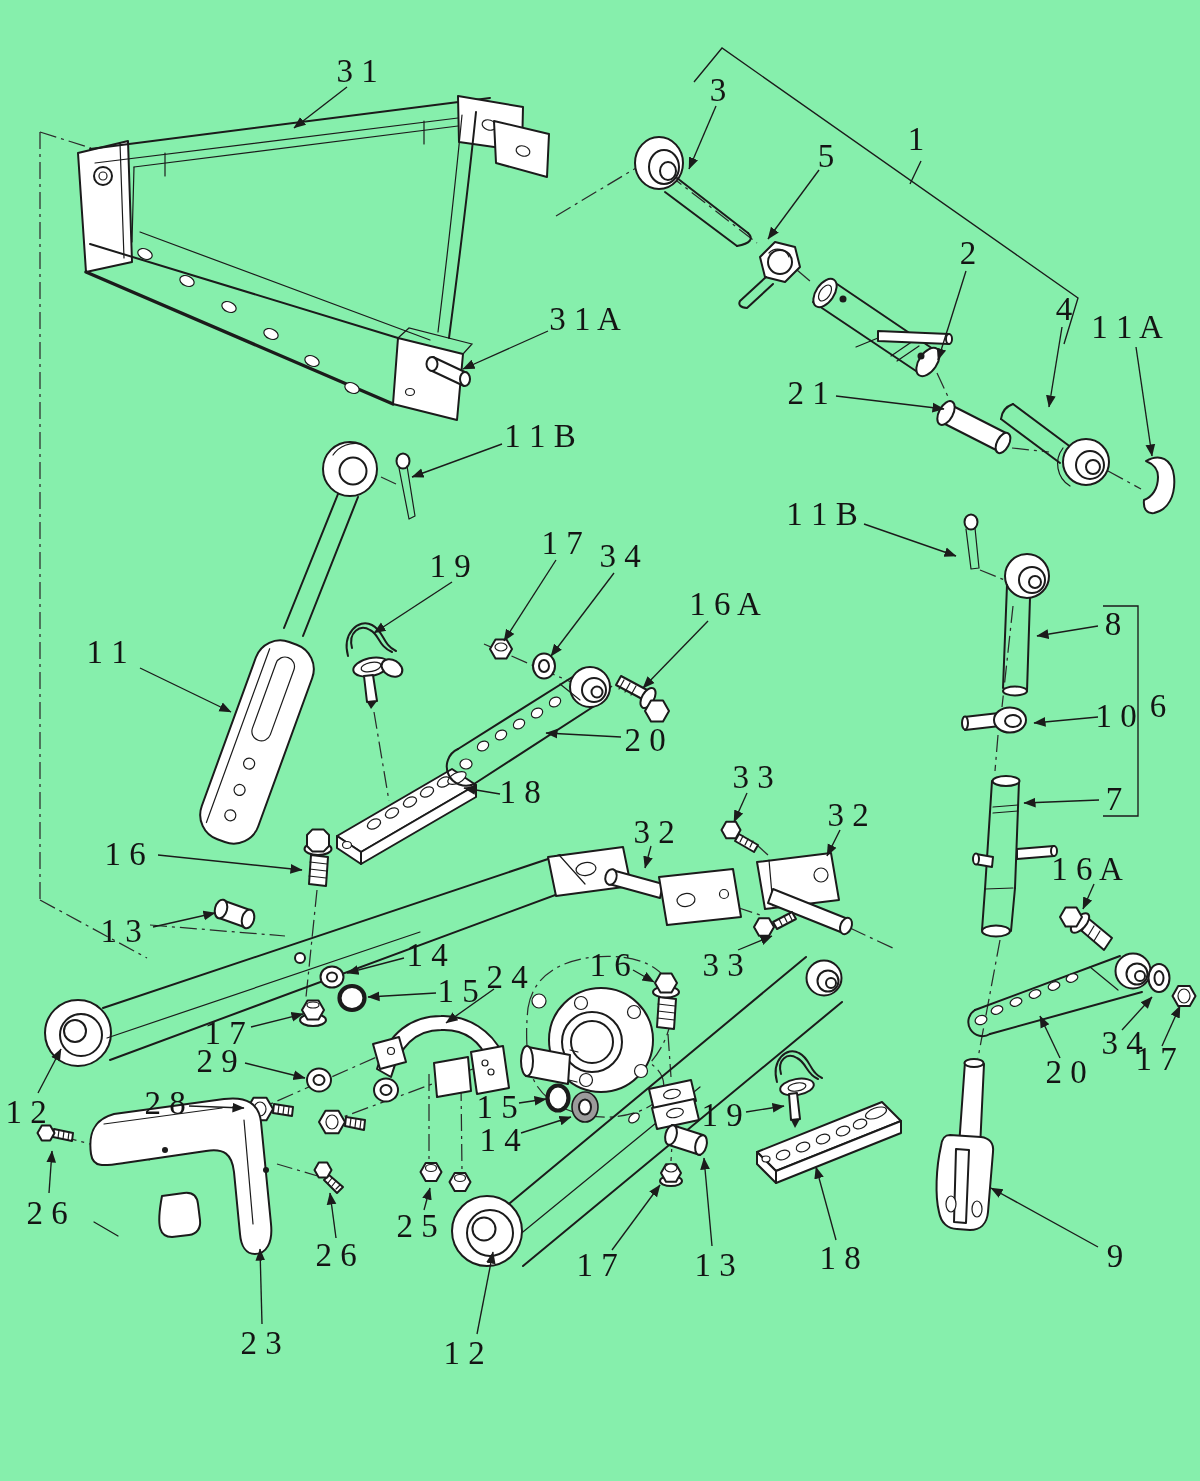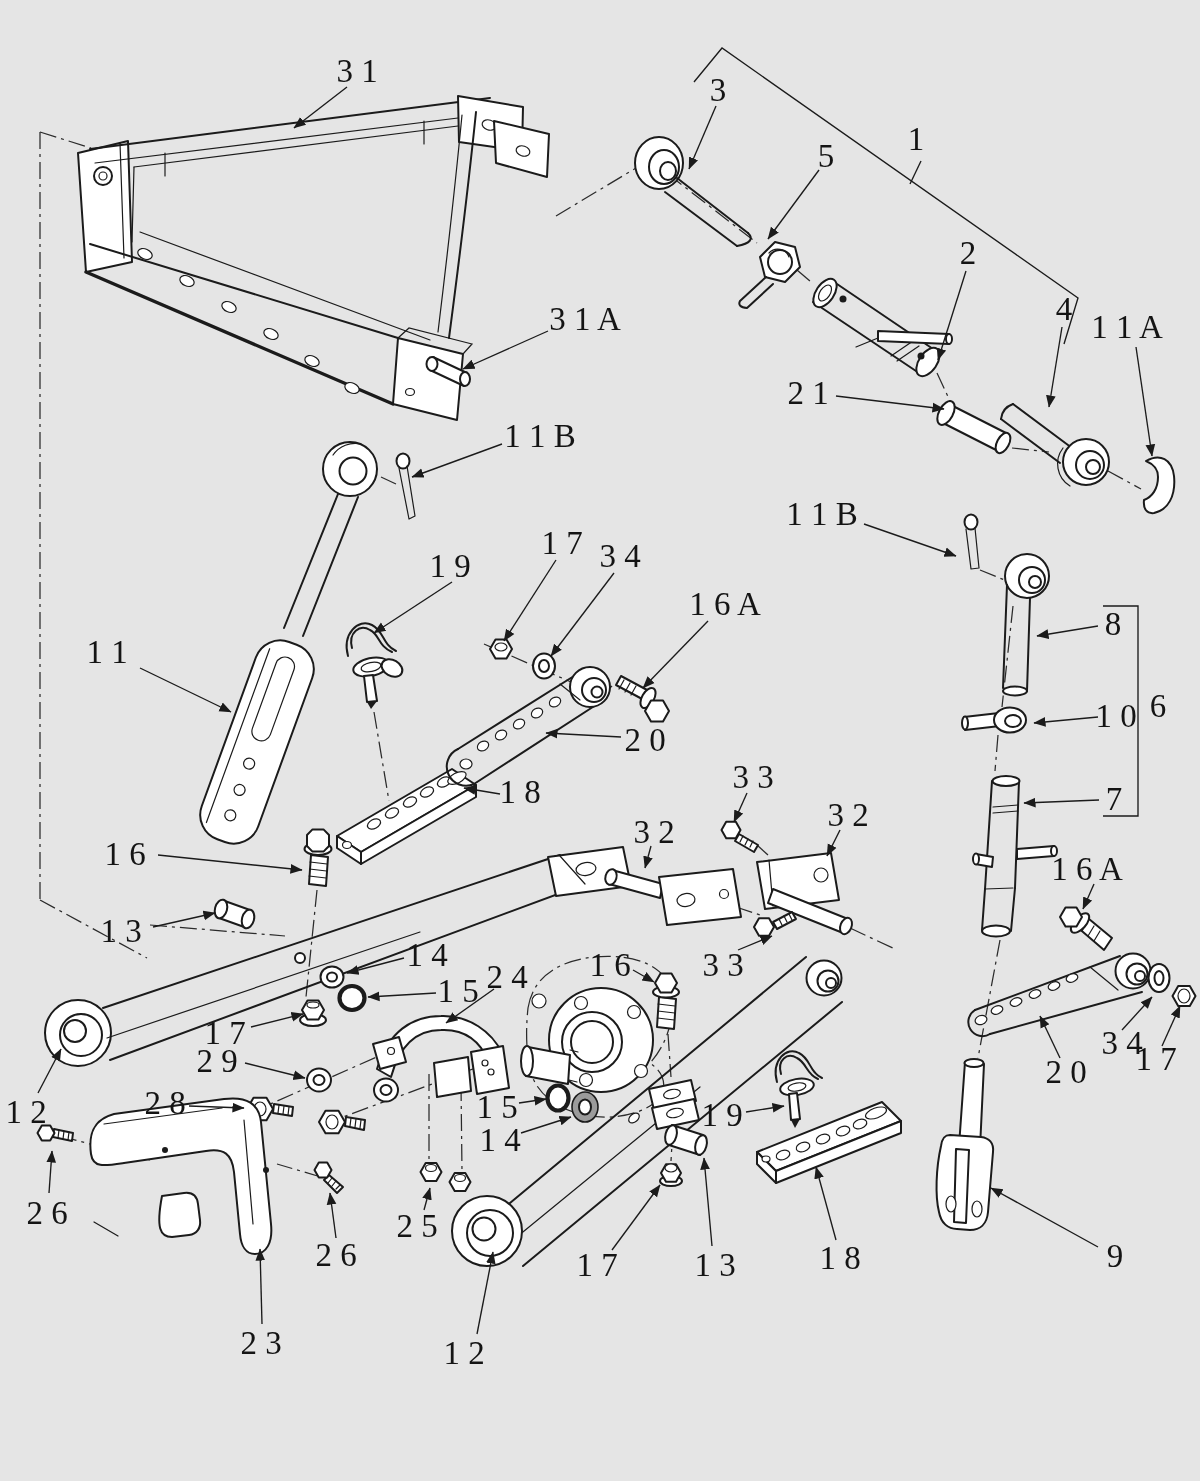--- a/index.html
+++ b/index.html
@@ -1,16 +1,16 @@
 <!DOCTYPE html>
 <html><head>
 <meta charset="utf-8">
 <style>
   html,body{margin:0;padding:0;background:#fff}
-  .stage{position:relative;width:1200px;height:1481px;background:#e5e5e5;overflow:hidden}
+  .stage{position:relative;width:1200px;height:1481px;background:#86efac;overflow:hidden}
   svg{display:block}
   .p  {fill:none;stroke:#1b1b1b;stroke-width:2;stroke-linejoin:round;stroke-linecap:round}
   .w  {fill:#ffffff;stroke:#1b1b1b;stroke-width:2;stroke-linejoin:round}
   .d  {fill:none;stroke:#1b1b1b;stroke-width:1.2;stroke-linecap:round}
   .dw {fill:#ffffff;stroke:#1b1b1b;stroke-width:1.2}
   .thick{stroke-width:3.4}
   .oring{fill:#ffffff;stroke:#1b1b1b;stroke-width:4.2}
   .gray{fill:#9b9b9b;stroke:#1b1b1b;stroke-width:1.6}
   .ph {fill:none;stroke:#2b2b2b;stroke-width:1.25;stroke-dasharray:17 5 3 5}
   .leader{fill:none;stroke:#1b1b1b;stroke-width:1.35}

